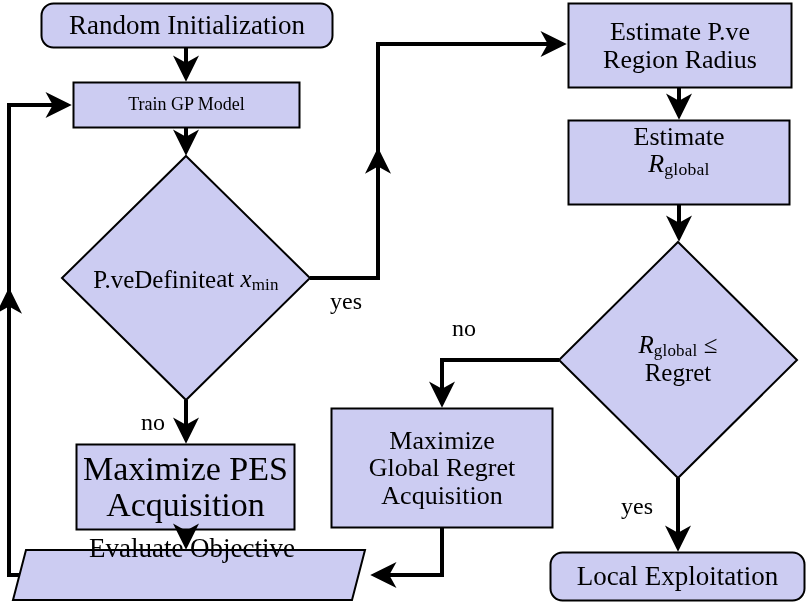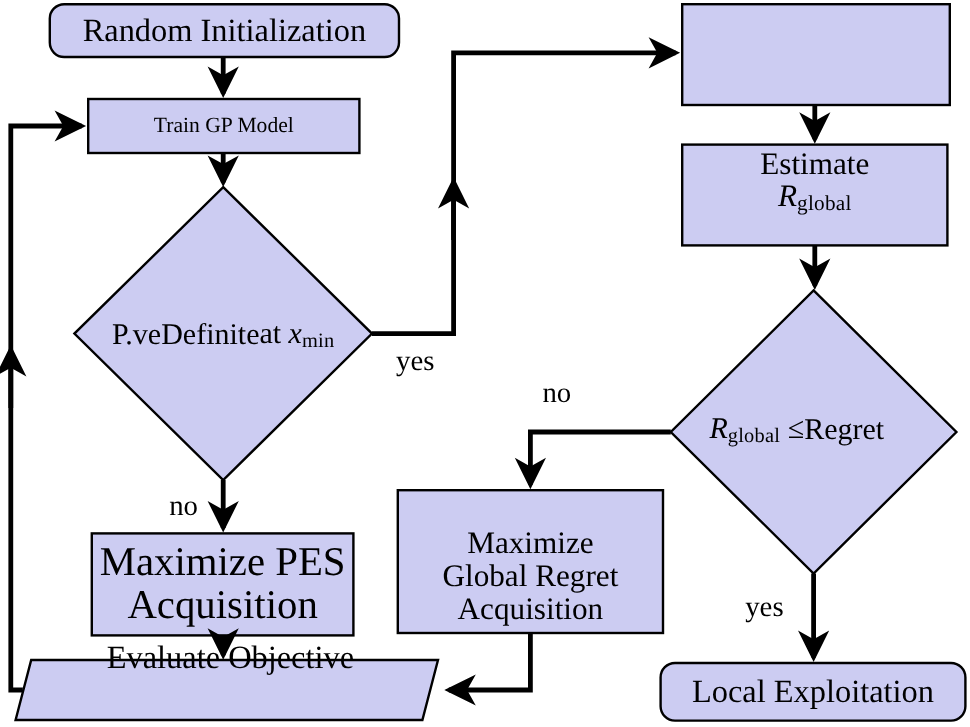--- a/index.html
+++ b/index.html
@@ -122,32 +122,34 @@
     <span>P.ve</span>
     <span>Definite</span>
     <span><span>at </span><span class="ital">x</span><span class="sub">min</span></span>
   </div>
 
   <div class="node-label" style="left:76px; top:444px; width:219px; height:86px; font-size:34px; flex-direction:column;">Maximize PES
 Acquisition</div>
 
   <div class="node-label" style="left:22px; top:522px; width:340px; height:52px; font-size:27px;">Evaluate Objective</div>
 
+  <div class="node-label" style="left:568px; top:3px; width:224px; height:85px; font-size:26px; flex-direction:column;">Estimate P.ve
+Region Radius</div>
 
   <div class="node-label" style="left:568px; top:120px; width:222px; height:62px; font-size:26px; flex-direction:column;">
     <span>Estimate</span>
     <span><span class="ital">R</span><span class="sub">global</span></span>
   </div>
 
-  <div class="node-label" style="left:564px; top:320px; width:200px; height:78px; font-size:25px; flex-direction:row;">
+  <div class="node-label" style="left:578px; top:320px; width:200px; height:78px; font-size:25px; flex-direction:column;">
     <span><span class="ital">R</span><span class="sub">global</span><span> ≤</span></span>
     <span>Regret</span>
   </div>
 
-  <div class="node-label" style="left:331px; top:420px; width:222px; height:120px; font-size:26px; flex-direction:column;">Maximize
+  <div class="node-label" style="left:331px; top:408px; width:222px; height:120px; font-size:26px; flex-direction:column;">Maximize
 Global Regret
 Acquisition</div>
 
   <div class="node-label" style="left:550px; top:552px; width:255px; height:49px; font-size:27px;border-radius:12px;">Local Exploitation</div>
 
   <div class="edge-label" style="left:330px; top:289px;">yes</div>
 
   <div class="edge-label" style="left:141px; top:410px;">no</div>
 
   <div class="edge-label" style="left:452px; top:316px;">no</div>

